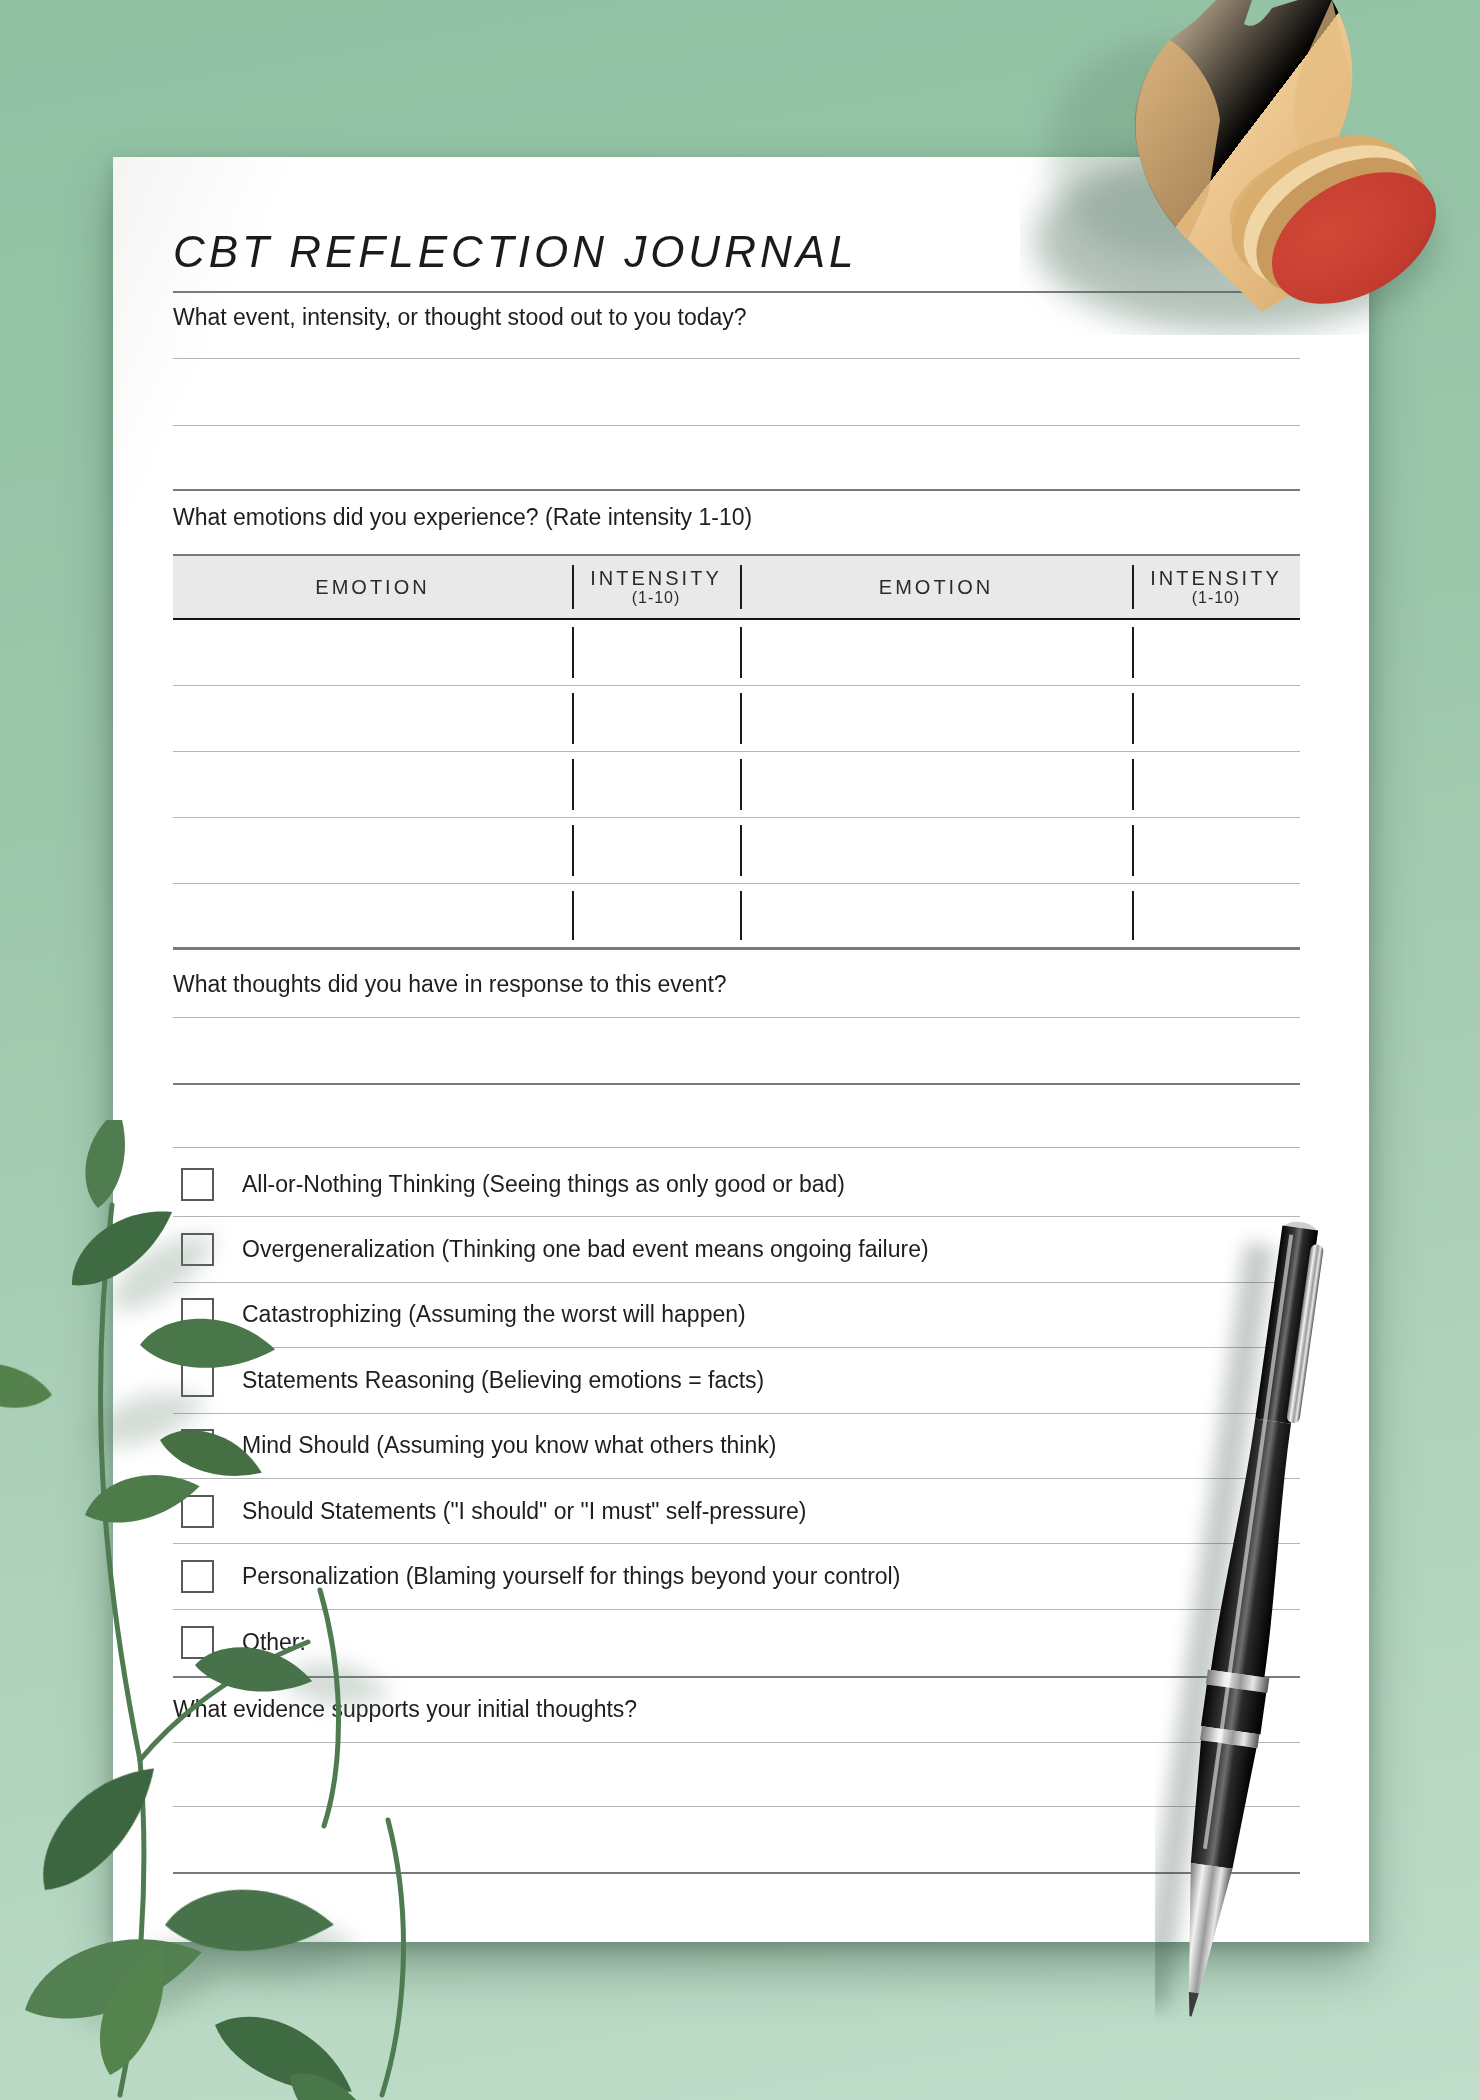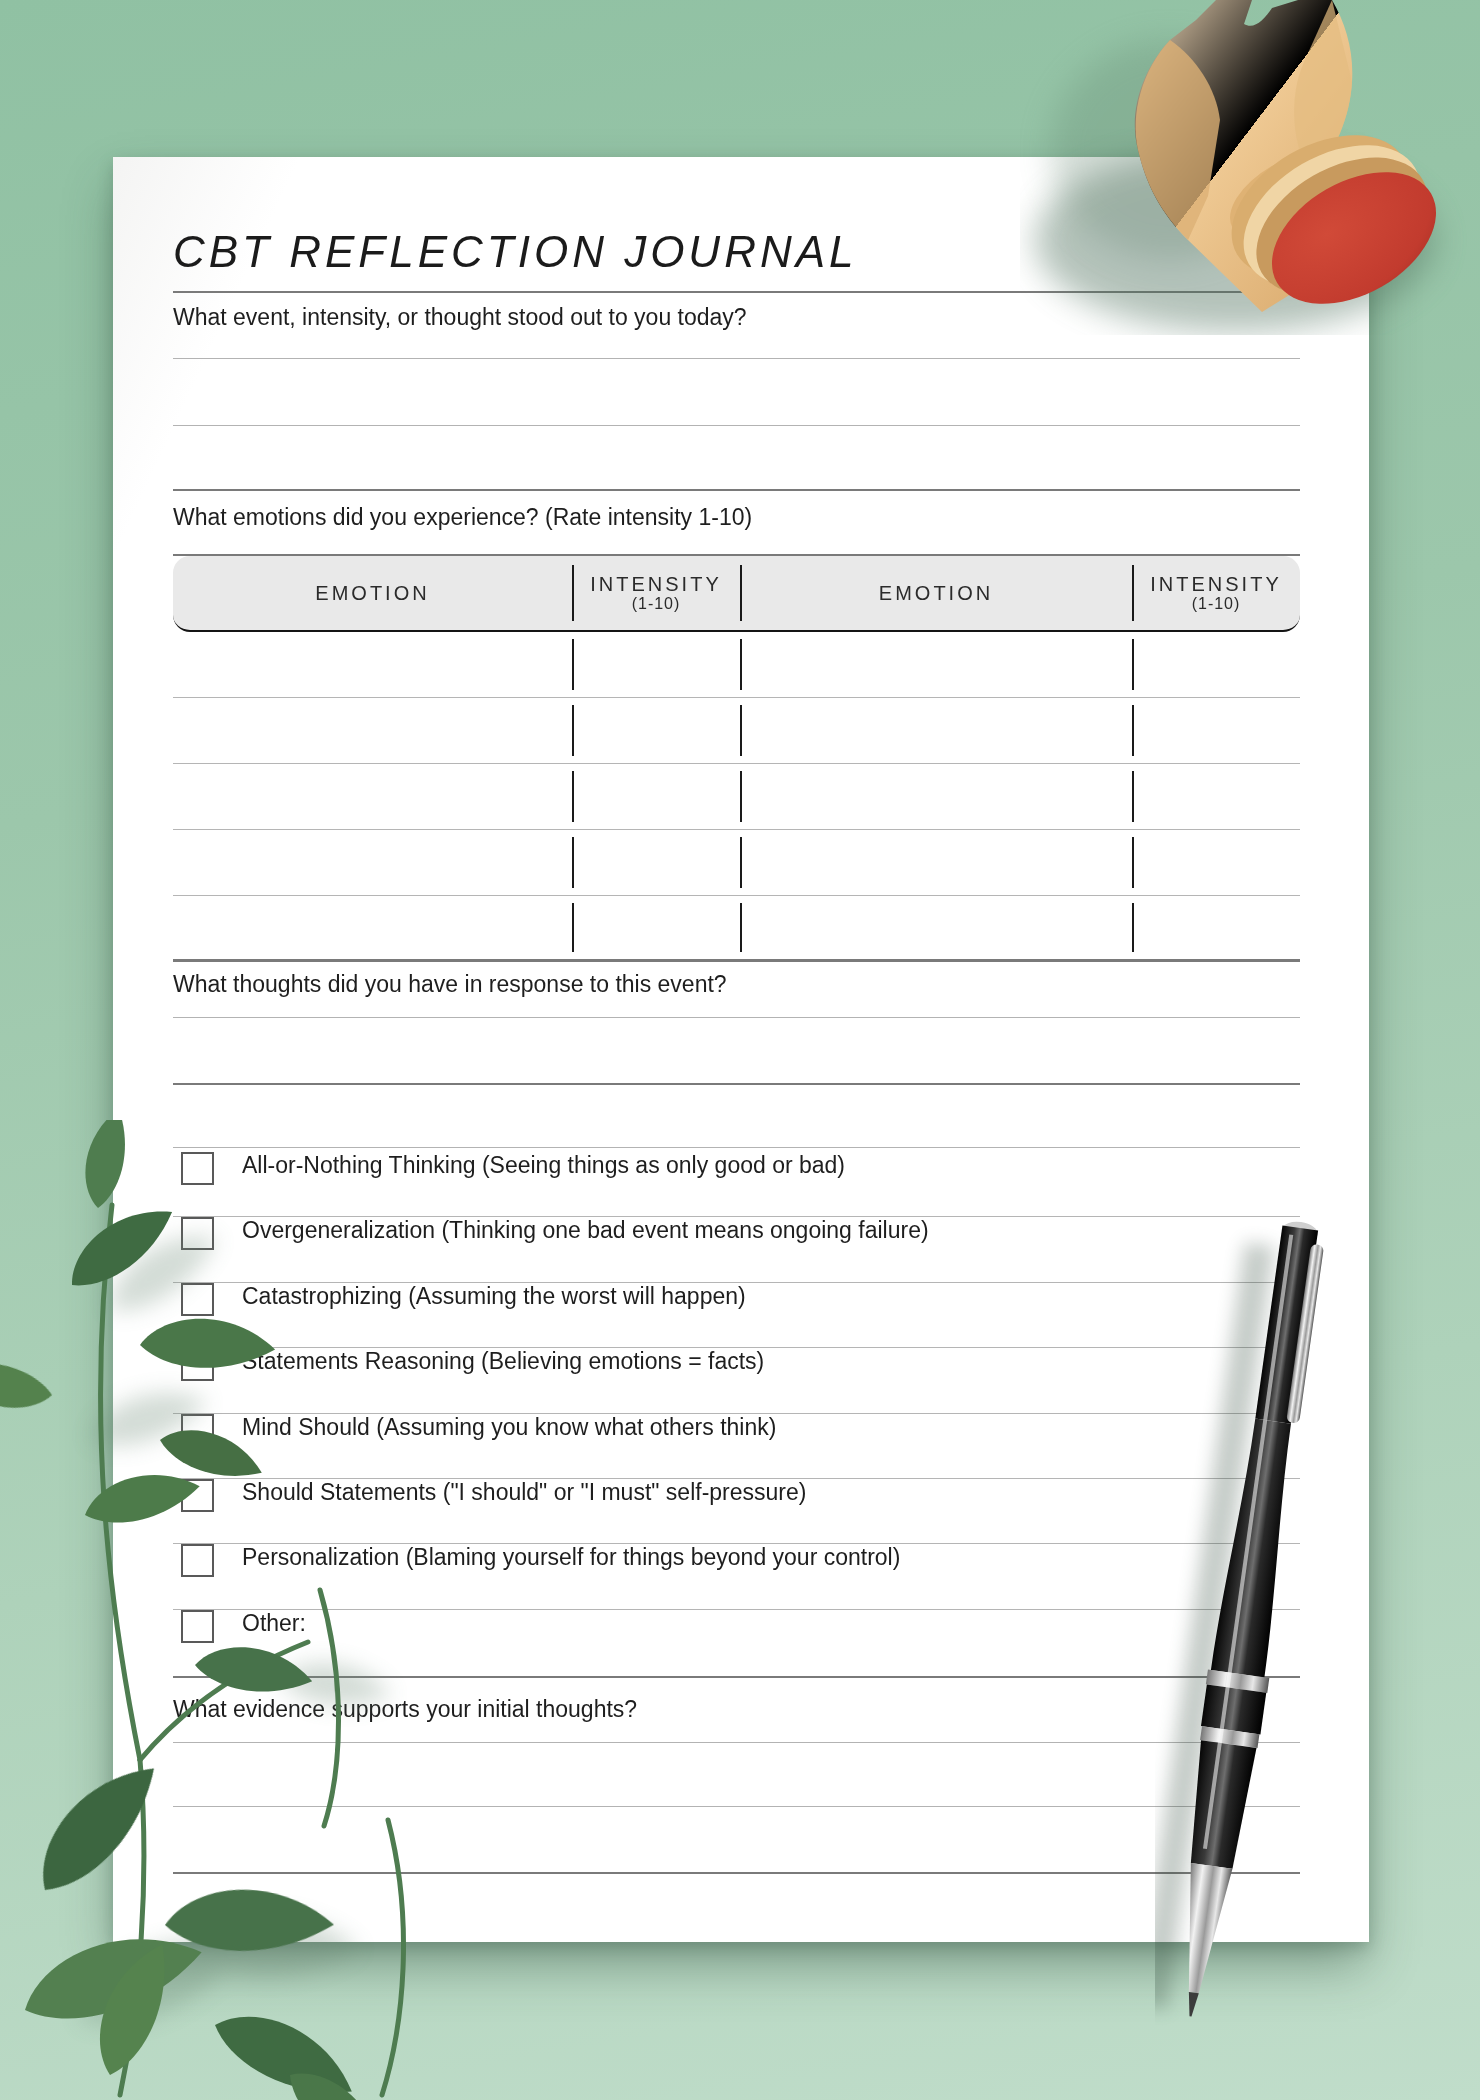--- a/index.html
+++ b/index.html
@@ -27,38 +27,38 @@
   }
   .line { position:absolute; left:60px; width:1127px; border-top:1px solid #b3b3b3; }
   .line.dark { border-top:2px solid #7a7a7a; }
 
   
   .emo-table {
     position:absolute; left:60px; top:397px; width:1127px;
     border-top:2px solid #7a7a7a;
   }
   .emo-head {
-    position:relative; height:76px; background:#e9e9e9; border-bottom:2px solid #141414;
-    display:grid; grid-template-columns:399px 168px 392px 168px; align-items:center;border-radius:17px;
+    position:relative; height:64px; background:#e9e9e9; border-bottom:2px solid #141414;
+    display:grid; grid-template-columns:399px 168px 392px 168px; align-items:center;
   }
   .hcell { text-align:center; color:#2b2b2b; line-height:1.12; }
   .hcell .hl { font-size:20px; letter-spacing:3px; }
   .hcell .hs { font-size:16px; letter-spacing:1px; }
   .emo-row {
     position:relative; height:66px; border-bottom:1px solid #b5b5b5;
     display:grid; grid-template-columns:399px 168px 392px 168px;
   }
   .emo-row.last { border-bottom:3px solid #7a7a7a; }
   .vl { position:absolute; width:2px; background:#1a1a1a; top:9px; bottom:9px; }
   .emo-row .vl { width:1.5px; top:7px; bottom:7px; }
   .vl.v1 { left:399px; } .vl.v2 { left:567px; } .vl.v3 { left:959px; }
 
   
   .opt-list { position:absolute; left:60px; top:995px; width:1127px; }
-  .opt-row { height:65.4px; display:flex; border-bottom:1px solid #b5b5b5; }
+  .opt-row { height:65.4px; display:flex; align-items:center; border-bottom:1px solid #b5b5b5; }
   .opt-row.last { border-bottom:none; }
   .cbox {
     width:33px; height:33px; margin-left:8px; border:2px solid #595959;
     background:transparent; flex:0 0 auto;
   }
   .olabel { margin-left:28px; font-size:23px; color:#1e1e1e; white-space:nowrap; }
 
   
   .deco { position:absolute; pointer-events:none; }
   #knight-svg { left:1020px; top:0; }

